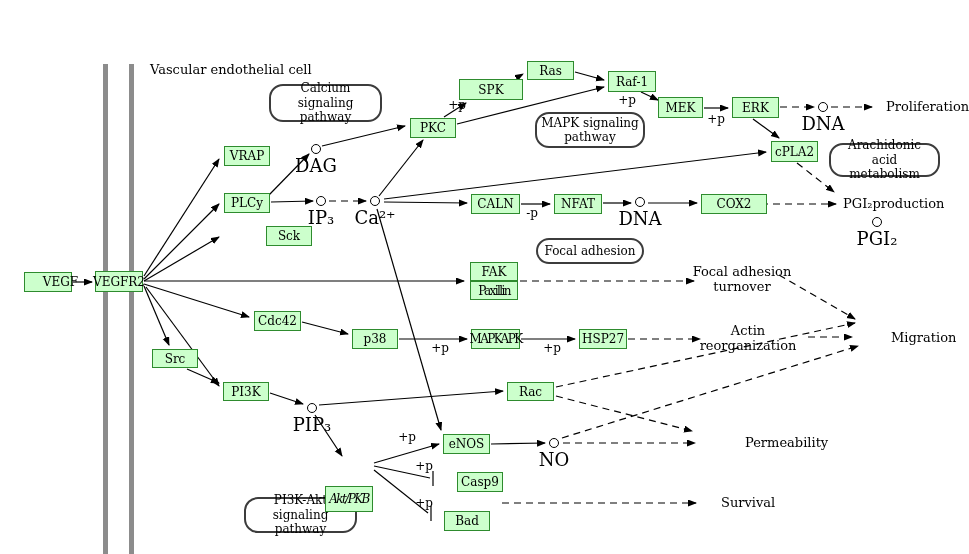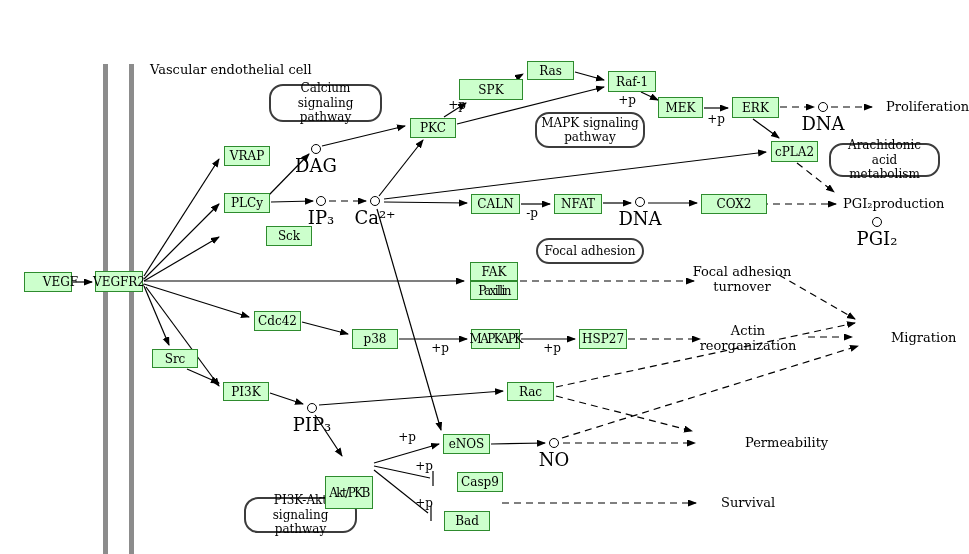--- a/index.html
+++ b/index.html
@@ -108,21 +108,21 @@
     <div class="node" style="left: 470px; top: 262px; width: 48px; height: 19px;">FAK</div>
     <div class="node tight" style="left: 470px; top: 281px; width: 48px; height: 19px;">Paxillin</div>
     <div class="node" style="left: 254px; top: 311px; width: 47px; height: 20px;">Cdc42</div>
     <div class="node" style="left: 352px; top: 329px; width: 46px; height: 20px;">p38</div>
     <div class="node tight" style="left: 471px; top: 329px; width: 49px; height: 20px;">MAPKAPK</div>
     <div class="node" style="left: 579px; top: 329px; width: 48px; height: 20px;">HSP27</div>
     <div class="node" style="left: 152px; top: 349px; width: 46px; height: 19px;">Src</div>
     <div class="node" style="left: 223px; top: 382px; width: 46px; height: 19px;">PI3K</div>
     <div class="node" style="left: 507px; top: 382px; width: 47px; height: 19px;">Rac</div>
     <div class="node" style="left: 443px; top: 434px; width: 47px; height: 20px;">eNOS</div>
-    <div class="node tight" style="left: 325px; top: 476px; width: 48px; height: 33px;">Akt/PKB</div>
+    <div class="node tight" style="left: 325px; top: 486px; width: 48px; height: 26px; font-style: italic;">Akt/PKB</div>
     <div class="node" style="left: 444px; top: 472px; width: 46px; height: 20px; margin-left: 13px;">Casp9</div>
     <div class="node" style="left: 444px; top: 511px; width: 46px; height: 20px;">Bad</div>
     <div class="pref" style="left: 269px; top: 84px; width: 113px; height: 38px;">Calcium signaling
 pathway</div>
     <div class="pref" style="left: 535px; top: 112px; width: 110px; height: 36px;">MAPK signaling
 pathway</div>
     <div class="pref" style="left: 829px; top: 143px; width: 111px; height: 34px;">Arachidonic acid
 metabolism</div>
     <div class="pref" style="left: 536px; top: 238px; width: 108px; height: 26px;">Focal adhesion</div>
     <div class="pref" style="left: 244px; top: 497px; width: 113px; height: 36px;">PI3K-Akt

